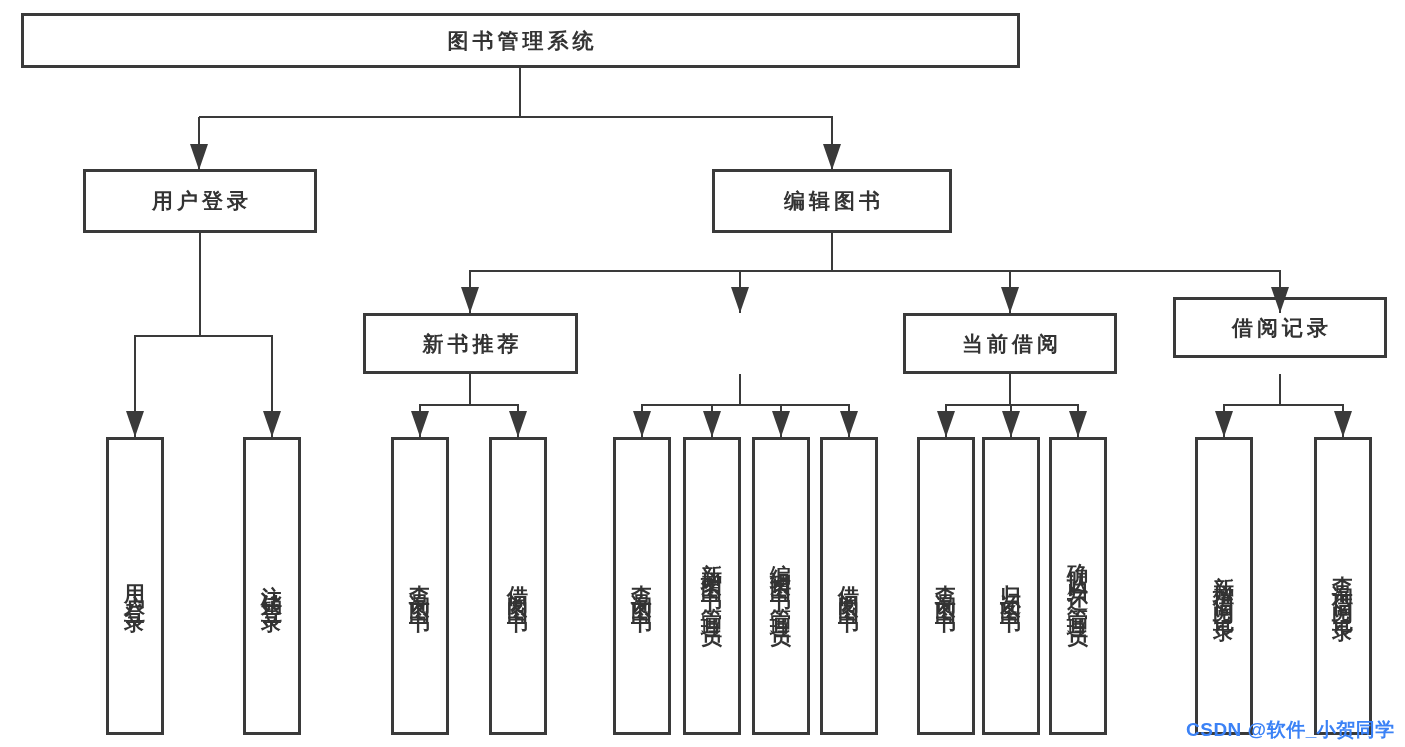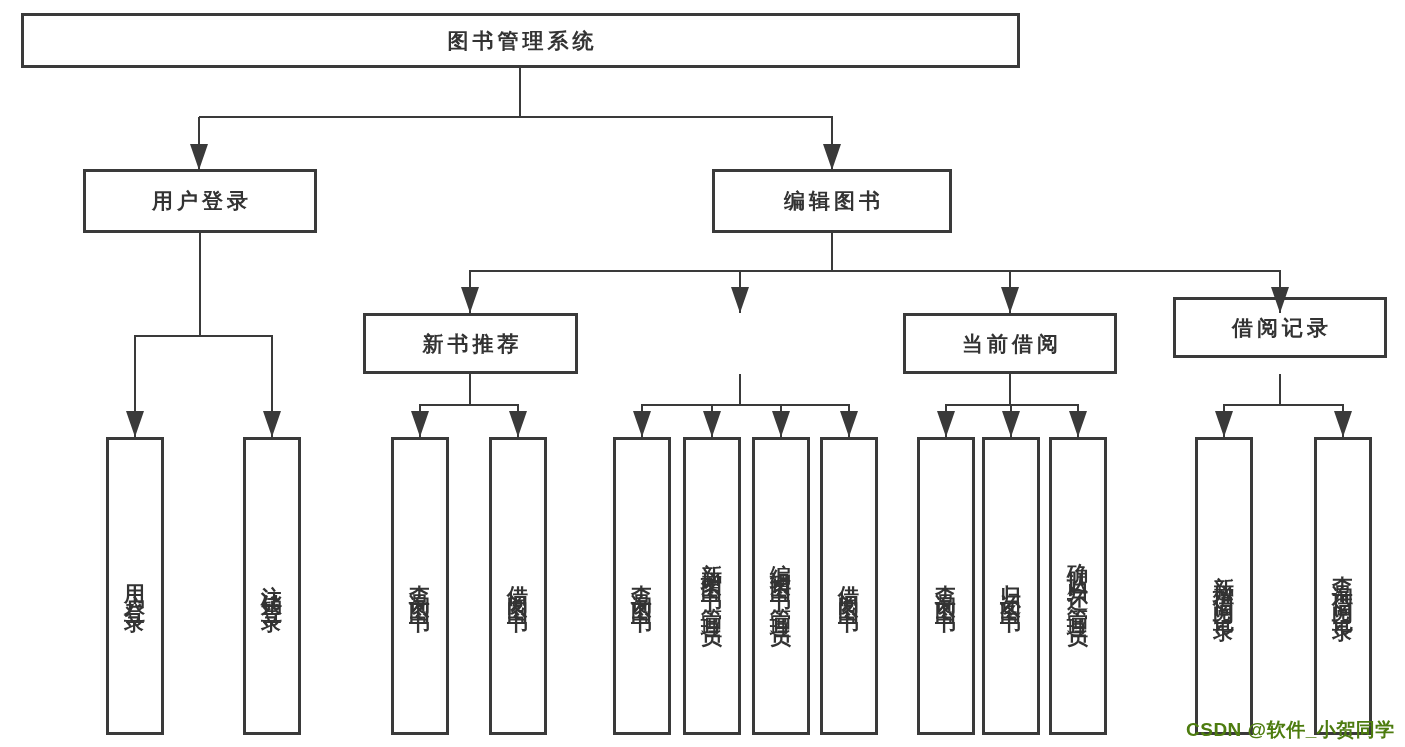--- a/index.html
+++ b/index.html
@@ -61,21 +61,21 @@
     border-left:9px solid transparent;
     border-right:9px solid transparent;
     border-top:26px solid #3a3a3a;
   }
   .watermark{
     position:absolute;
     left:1186px;
     top:717px;
     font-size:19px;
     letter-spacing:0.5px;
-    color:#4d7c0f;
+    color:#3b82f6;
     white-space:nowrap;
     z-index:5;
   }
 </style>
 </head>
 <body>
 
 <div class="canvas">
 
   <div class="box" style="left:21px;top:13px;width:999px;height:55px;">

